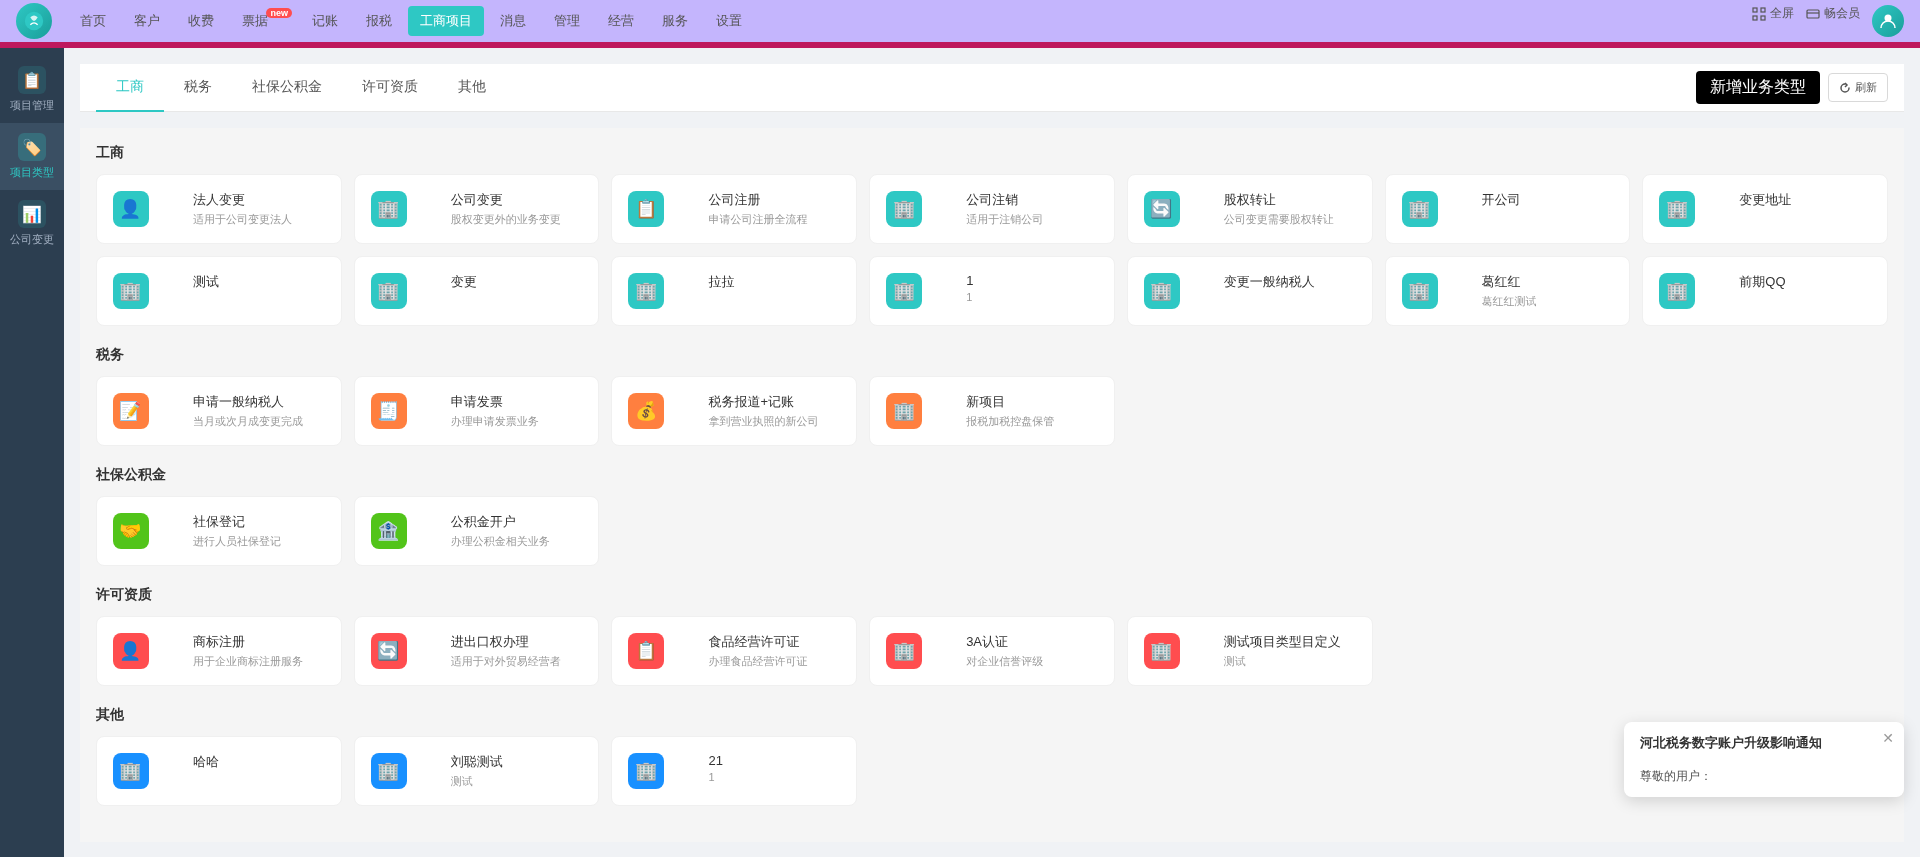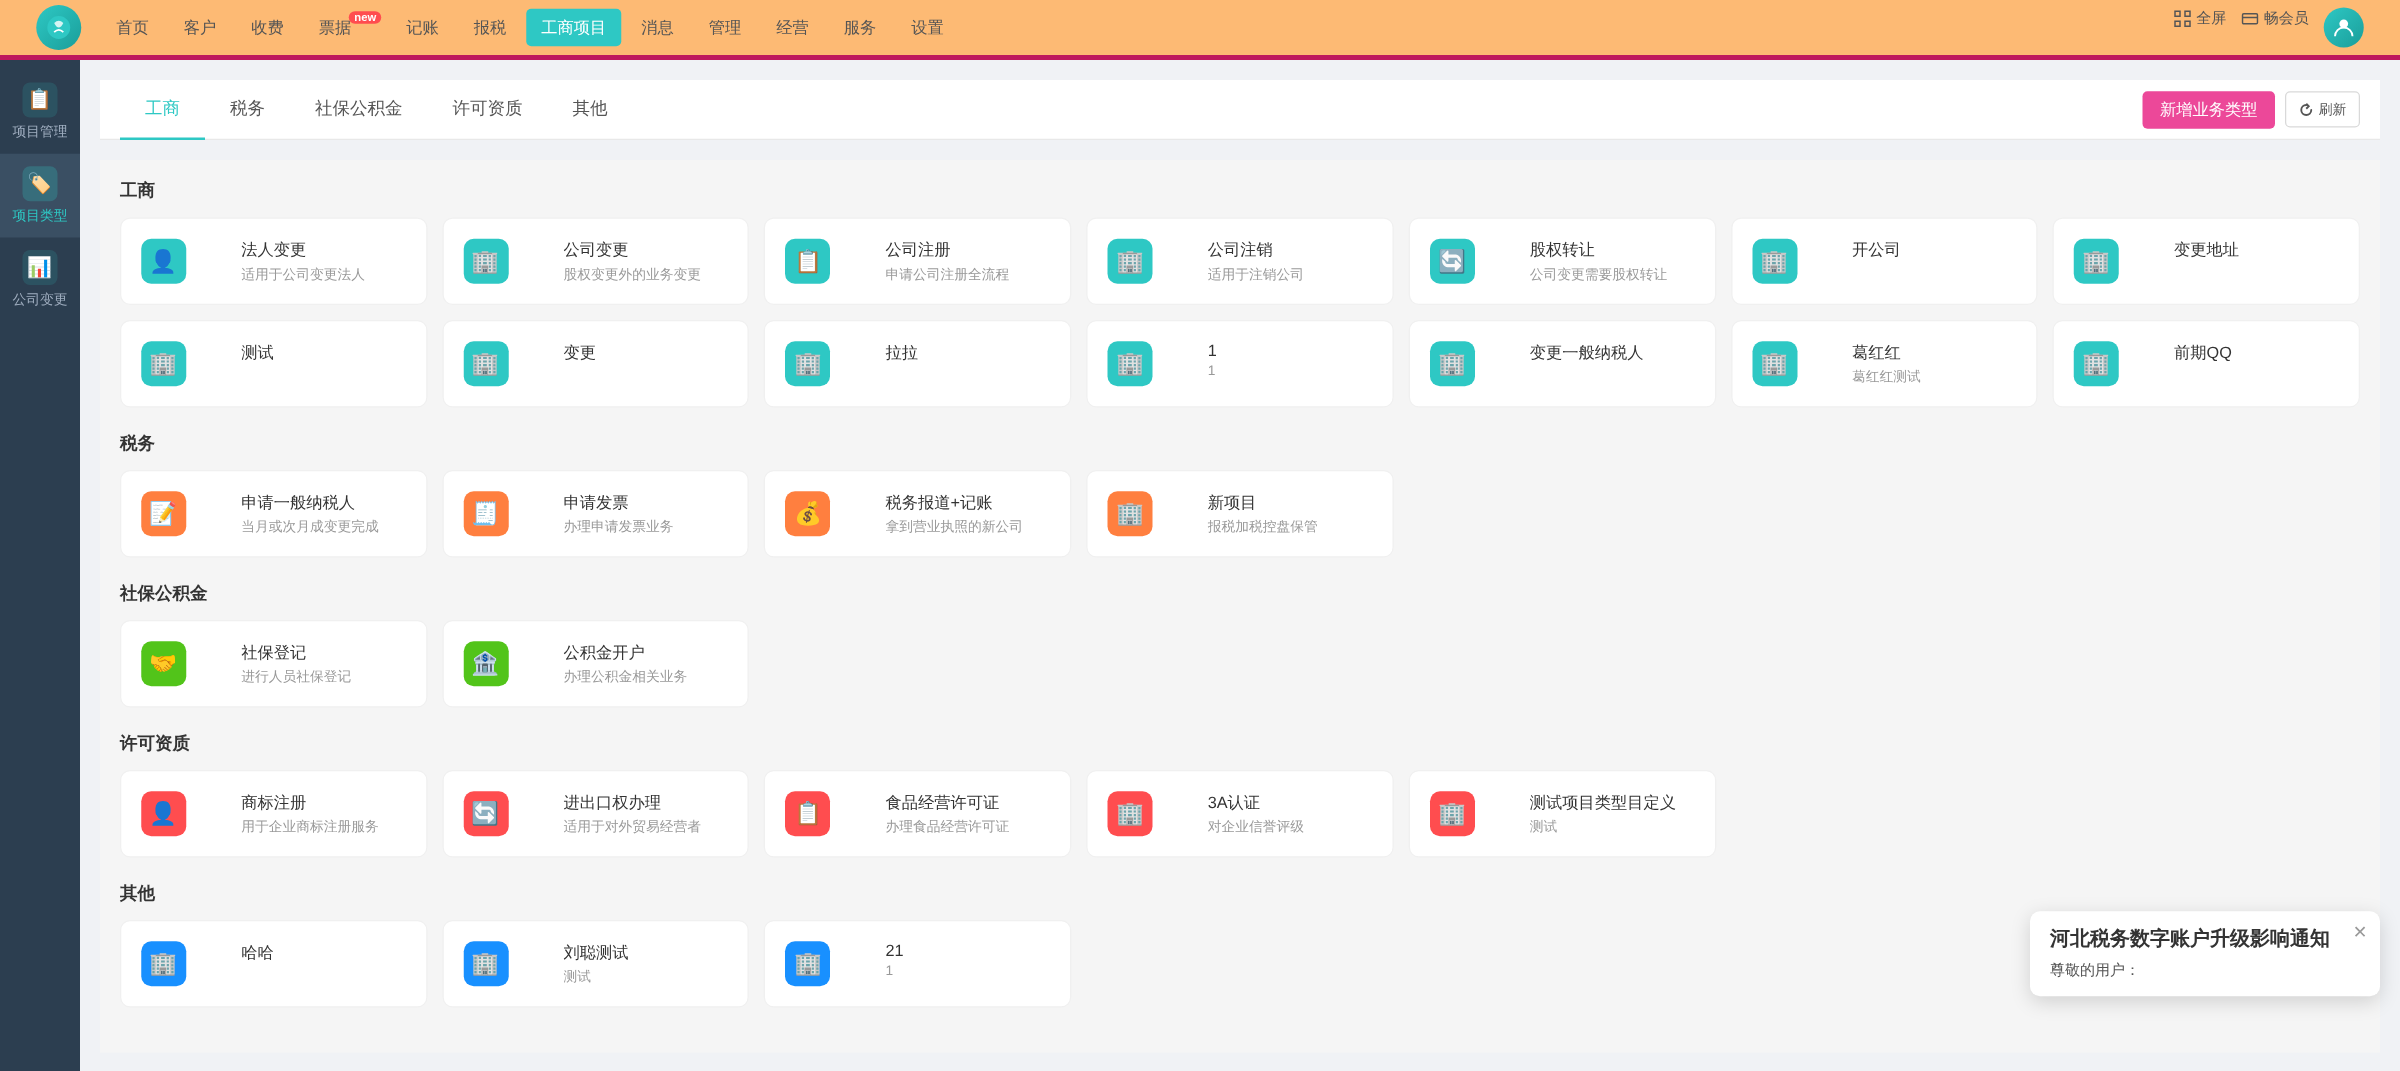--- a/index.html
+++ b/index.html
@@ -1,25 +1,25 @@
 <!DOCTYPE html>
 <html><head>
   <meta charset="utf-8">
   <style>
     * { box-sizing: border-box; margin: 0; padding: 0; }
     body { font-family: 'Microsoft YaHei', Arial, sans-serif; background: #f0f2f5; font-size: 13px; color: #333; }
 
     
     .top-nav {
       height: 48px;
-      background: #fdba74;
+      background: #c4b5fd;
       display: flex;
       align-items: center;
-      padding: 0 29px;
-      border-bottom: 4px solid #be185d;
+      padding: 0 16px;
+      border-bottom: 6px solid #be185d;
       position: fixed;
       top: 0; left: 0; right: 0;
       z-index: 100;
     }
     .nav-logo {
       width: 36px;
       height: 36px;
       border-radius: 50%;
       background: linear-gradient(135deg, #2ec8c4, #1a9e9a);
       display: flex; align-items: center; justify-content: center;
@@ -137,27 +137,27 @@
       color: #555;
       border-bottom: 2px solid transparent;
       margin-bottom: -1px;
     }
     .tab-item.active {
       color: #2ec8c4;
       border-bottom: 2px solid #2ec8c4;
     }
     .tabs-right { display: flex; align-items: center; gap: 8px; }
     .btn-new-type {
-      background: #ec4899;
+      background: #000000;
       color: #fff;
       border: none;
       padding: 6px 14px;
       border-radius: 4px;
       cursor: pointer;
-      font-size: 13px;
+      font-size: 16px;
       text-align: right;
     }
     .btn-refresh {
       background: #fff;
       color: #555;
       border: 1px solid #d9d9d9;
       padding: 6px 10px;
       border-radius: 4px;
       cursor: pointer;
       font-size: 11px;
@@ -231,23 +231,23 @@
     }
     .notification-close {
       position: absolute;
       top: 8px; right: 10px;
       cursor: pointer;
       color: #999;
       font-size: 14px;
     }
     .notification-title {
       font-weight: bold;
-      margin-bottom: 6px;
+      margin-bottom: 16px;
       color: #333;
-      font-size: 16px;
+      font-size: 13px;
     }
 
     .content-area {
       background: #f5f5f5;
       padding: 16px;
     }
   </style>
 </head>
 <body>
 

